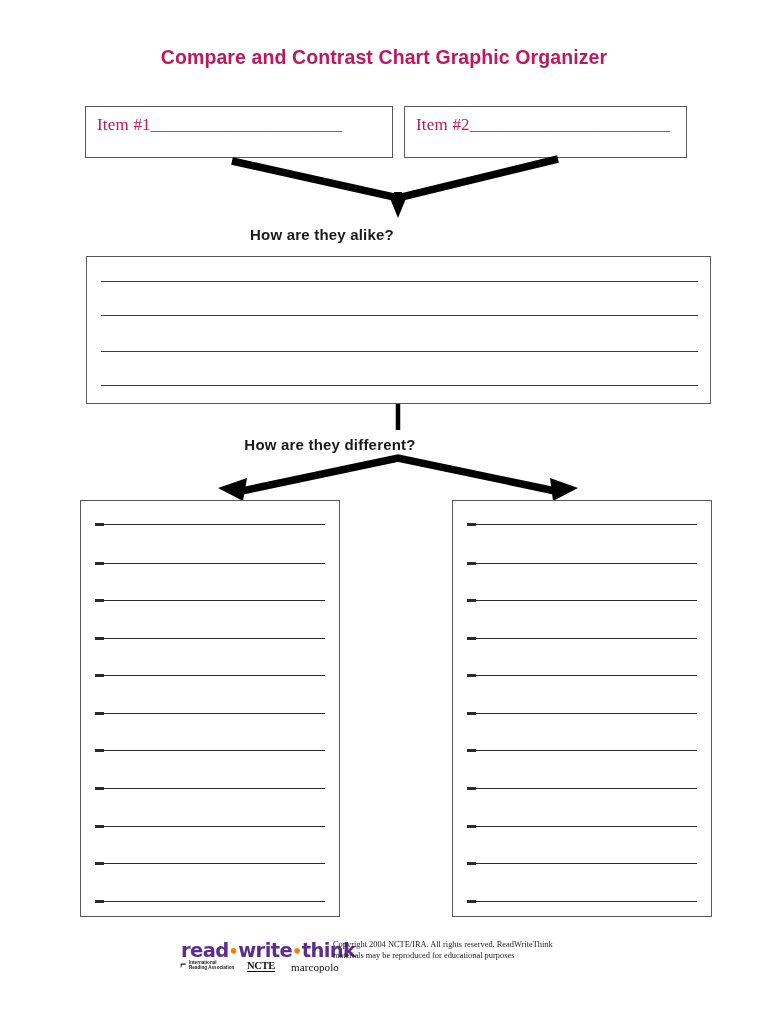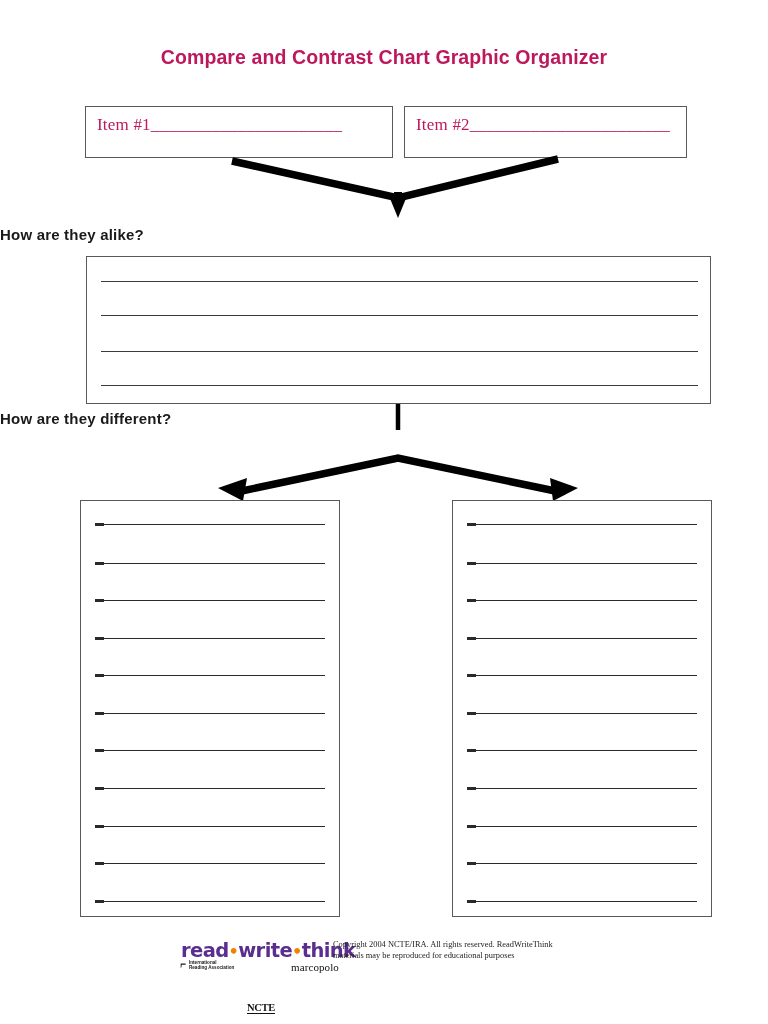--- a/index.html
+++ b/index.html
@@ -62,29 +62,29 @@
     color: #be185d;
     white-space: nowrap;
     letter-spacing: 0.2px;
   }
 
   
   .section-label {
     position: absolute;
     width: 644px;
     left: 0;
-    text-align: left;
+    text-align: center;
     font-family: "Liberation Sans", sans-serif;
     font-weight: bold;
     font-size: 15px;
     color: #1a1a1a;
     letter-spacing: 0.2px;
   }
   #label-alike      { top: 226px; }
-  #label-different  { top: 410px; }
+  #label-different  { top: 436px; padding-left: 8px; }
 
   
   #alike-box {
     left: 86px;
     top: 256px;
     width: 625px;
     height: 148px;
   }
   .alike-line {
     position: absolute;
@@ -190,21 +190,20 @@
   }
   .ncte-mark {
     position: absolute;
     left: 66px;
     top: 1px;
     font-family: "Liberation Serif", serif;
     font-weight: bold;
     font-size: 10.5px;
     letter-spacing: -0.3px;
     color: #111;
-    margin-top: 42px;
   }
   .ncte-mark::after {
     content: "";
     position: absolute;
     left: 0;
     right: 0;
     bottom: -1px;
     height: 1.2px;
     background: #111;
   }

